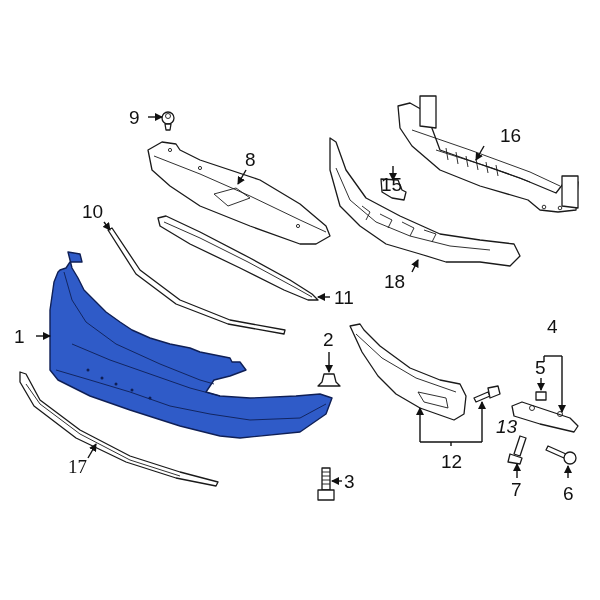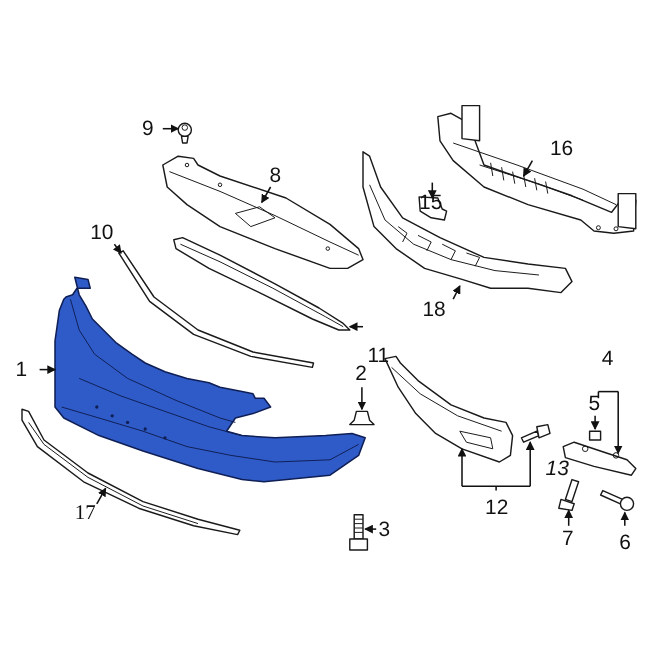--- a/index.html
+++ b/index.html
@@ -152,19 +152,19 @@
 <span class="label" style="left:14px;top:327px;">1</span>
 <span class="label" style="left:323px;top:330px;">2</span>
 <span class="label" style="left:344px;top:472px;">3</span>
 <span class="label" style="left:547px;top:317px;">4</span>
 <span class="label" style="left:535px;top:358px;">5</span>
 <span class="label" style="left:563px;top:484px;">6</span>
 <span class="label" style="left:511px;top:480px;">7</span>
 <span class="label" style="left:245px;top:150px;">8</span>
 <span class="label" style="left:129px;top:108px;">9</span>
 <span class="label" style="left:82px;top:202px;">10</span>
-<span class="label" style="left:334px;top:288px;margin-top:26px;">11</span>
+<span class="label" style="left:334px;top:288px;">11</span>
 <span class="label" style="left:441px;top:452px;text-align:center;">12</span>
 <span class="label" style="left:496px;top:417px;font-style:italic;">13</span>
 <span class="label" style="left:384px;top:272px;">18</span>
 <span class="label" style="left:381px;top:147px;margin-top:28px;">15</span>
 <span class="label" style="left:500px;top:126px;">16</span>
 <span class="label" style="left:68px;top:457px;font-family:Liberation Serif, serif;">17</span>
 
 </body></html>

